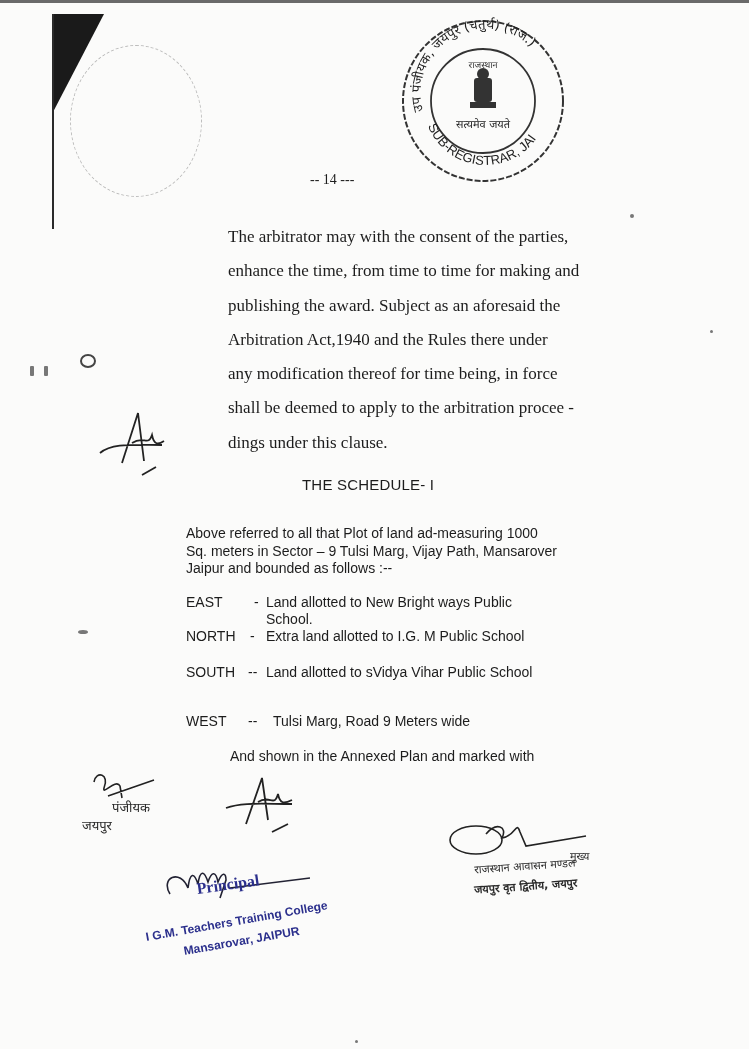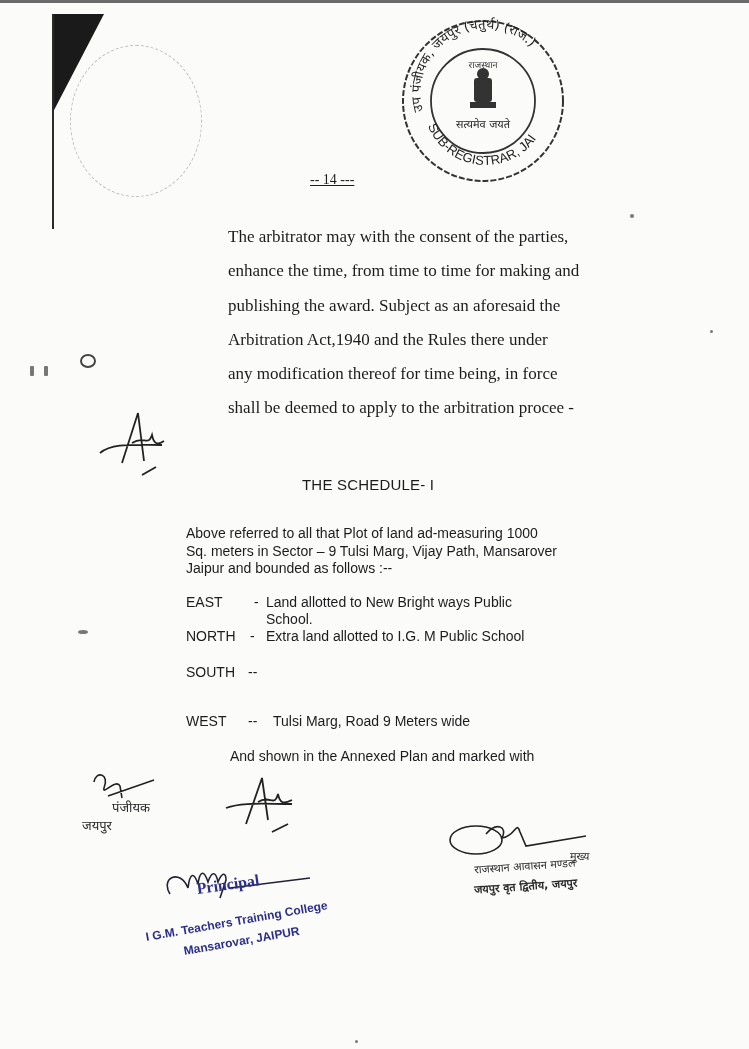--- a/index.html
+++ b/index.html
@@ -5,21 +5,21 @@
   html, body { margin:0; padding:0; }
   body { width:749px; height:1049px; background:#fbfbfa; position:relative; overflow:hidden;
          font-family:"Liberation Serif", serif; color:#1c1c1c; }
   .topbar { position:absolute; left:0; top:0; width:749px; height:3px; background:#6a6a6a; }
   .corner { position:absolute; left:52px; top:14px; width:0; height:0;
             border-top:100px solid #1a1a1a; border-right:52px solid transparent; }
   .corner-line { position:absolute; left:52px; top:14px; width:2px; height:215px; background:#2a2a2a; }
   .faint-circle { position:absolute; left:70px; top:45px; width:130px; height:150px; border:1px dashed #8a8a8a;
                   border-radius:50%; opacity:.55; }
   .stamp { position:absolute; left:398px; top:16px; width:170px; height:170px; }
-  .page-num { position:absolute; left:310px; top:172px; font-size:14px;text-decoration:underline; }
+  .page-num { position:absolute; left:310px; top:172px; font-size:14px; }
   .para { position:absolute; left:228px; top:220px; width:340px; font-size:17px; line-height:34.3px; }
   .para div { white-space:nowrap; }
   .sched-title { position:absolute; left:302px; top:476px; font-size:15px; font-family:"Liberation Sans", sans-serif; letter-spacing:.2px; }
   .sched-intro { position:absolute; left:186px; top:525px; font-size:14px; line-height:17.5px; font-family:"Liberation Sans", sans-serif; }
   .sched-intro div { white-space:nowrap; }
   .bounds { position:absolute; left:186px; top:594px; font-size:14px; font-family:"Liberation Sans", sans-serif; }
   .brow { position:absolute; white-space:nowrap; }
   .dir { position:absolute; left:0; }
   .sep { position:absolute; }
   .desc { position:absolute; left:80px; line-height:17px; }
@@ -61,20 +61,21 @@
 
 <div class="page-num">-- 14 ---</div>
 
 <div class="para">
   <div>The arbitrator may with the consent of the parties,</div>
   <div>enhance the time, from time to time for making and</div>
   <div>publishing the award. Subject as an aforesaid  the</div>
   <div>Arbitration Act,1940 and the Rules there under</div>
   <div>any modification thereof  for time being, in force</div>
   <div>shall be deemed to apply  to the arbitration  procee -</div>
+  <div>dings  under this clause.</div>
 </div>
 
 <svg class="sig" style="left:92px;top:405px;width:80px;height:75px;" viewBox="0 0 80 75">
   <path d="M8 48 C20 38, 40 40, 70 40 M30 58 L46 8 L52 56 M40 38 C52 30,56 42,60 30 C62 40,66 40,72 36 M50 70 L64 62" fill="none" stroke="#222" stroke-width="1.8"></path>
 </svg>
 
 <div class="sched-title">THE SCHEDULE- I</div>
 
 <div class="sched-intro">
   <div>Above referred to all that Plot of land  ad-measuring  1000</div>
@@ -95,20 +96,21 @@
     <span class="dir">NORTH</span>
     <span class="sep" style="left:64px;">-</span>
     <div class="desc">
       <div>Extra land allotted to  I.G. M  Public School</div>
     </div>
   </div>
   <div class="brow" style="top:70px;">
     <span class="dir">SOUTH</span>
     <span class="sep" style="left:62px;">--</span>
     <div class="desc">
+      <div>Land allotted to sVidya Vihar Public  School</div>
     </div>
   </div>
   <div class="brow" style="top:119px;">
     <span class="dir">WEST</span>
     <span class="sep" style="left:62px;">--</span>
     <div class="desc" style="left:87px;">
       <div>Tulsi Marg, Road  9 Meters wide</div>
     </div>
   </div>
 </div>

